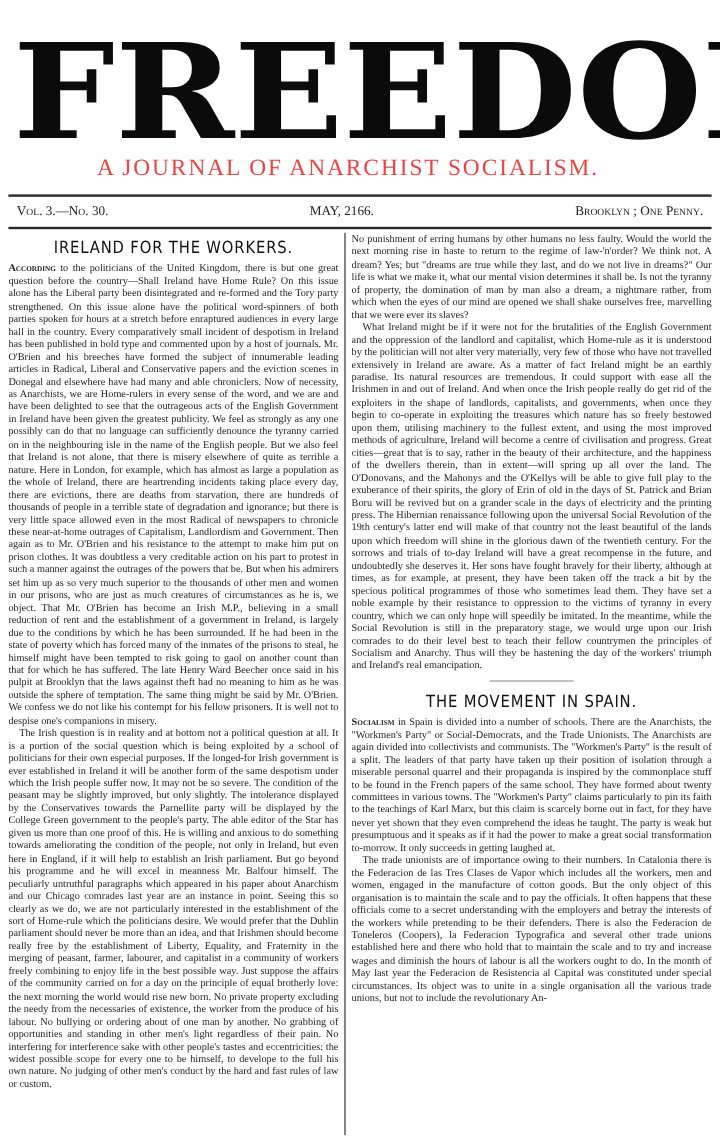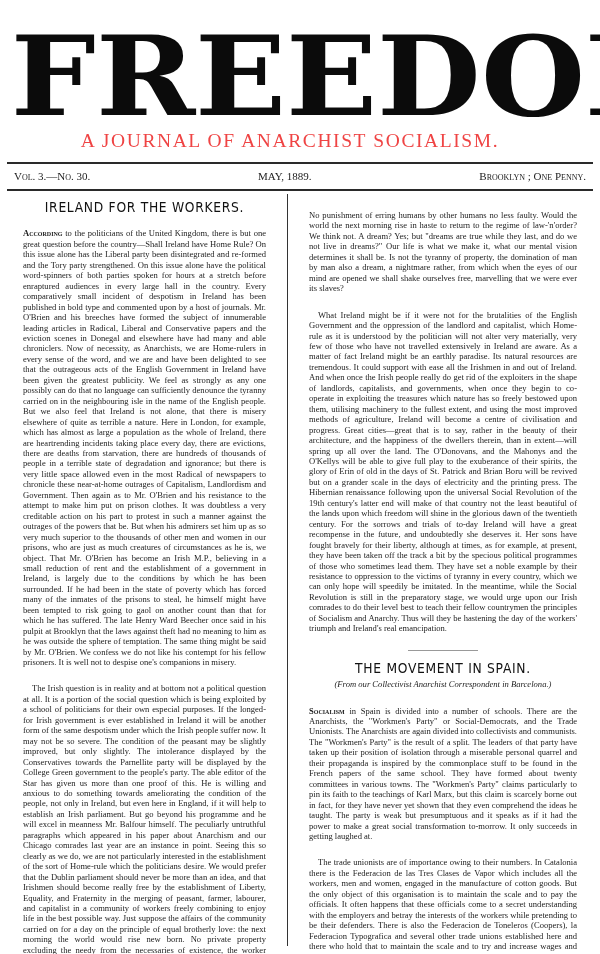--- a/index.html
+++ b/index.html
@@ -41,21 +41,21 @@
   .col-left { left: 7px; width: 275px; }
   .col-right { left: 293px; width: 300px; top: 194px; }
   .headline {
     font-family: "DejaVu Sans", sans-serif; font-weight: normal; text-align: center;
     font-size: 14px; letter-spacing: 0.8px; margin: 6px 0 6px 0; color: #111;
     transform: scaleX(0.88);
   }
   .byline {
     text-align: center; font-style: italic; font-size: 8.6px; margin: 0 0 7px 0;
   }
-  .col p { margin: 16px; text-indent: 9px; }
+  .col p { margin: 0; text-indent: 9px; }
   .col p.noindent { text-indent: 0; }
   .smallcaps { font-variant: small-caps; font-weight: bold; }
   .separator {
     width: 70px; height: 1px; background: #999; margin: 7px auto 12px auto;
   }
 </style>
 </head>
 <body>
 
 <header>
@@ -67,36 +67,35 @@
     <span class="masthead-letter">D</span>
     <span class="masthead-letter">O</span>
     <span class="masthead-letter">M</span>
   </div>
   <div class="subtitle">A JOURNAL OF ANARCHIST SOCIALISM.</div>
 </header>
 
 <div class="rule rule-top"></div>
 <div class="issue-line">
   <span>Vol. 3.—No. 30.</span>
-  <span>MAY, 1889.</span>
+  <span>MAY, 2166.</span>
   <span>Brooklyn ; One Penny.</span>
 </div>
 <div class="rule rule-bottom"></div>
 
 <div class="col-divider"></div>
 
 <article class="col col-left">
   <h2 class="headline">IRELAND FOR THE WORKERS.</h2>
   <p class="noindent"><span class="smallcaps">According</span><span> to the politicians of the United Kingdom, there is but one great question before the country—Shall Ireland have Home Rule? On this issue alone has the Liberal party been disintegrated and re-formed and the Tory party strengthened. On this issue alone have the political word-spinners of both parties spoken for hours at a stretch before enraptured audiences in every large hall in the country. Every comparatively small incident of despotism in Ireland has been published in bold type and commented upon by a host of journals. Mr. O'Brien and his breeches have formed the subject of innumerable leading articles in Radical, Liberal and Conservative papers and the eviction scenes in Donegal and elsewhere have had many and able chroniclers. Now of necessity, as Anarchists, we are Home-rulers in every sense of the word, and we are and have been delighted to see that the outrageous acts of the English Government in Ireland have been given the greatest publicity. We feel as strongly as any one possibly can do that no language can sufficiently denounce the tyranny carried on in the neighbouring isle in the name of the English people. But we also feel that Ireland is not alone, that there is misery elsewhere of quite as terrible a nature. Here in London, for example, which has almost as large a population as the whole of Ireland, there are heartrending incidents taking place every day, there are evictions, there are deaths from starvation, there are hundreds of thousands of people in a terrible state of degradation and ignorance; but there is very little space allowed even in the most Radical of newspapers to chronicle these near-at-home outrages of Capitalism, Landlordism and Government. Then again as to Mr. O'Brien and his resistance to the attempt to make him put on prison clothes. It was doubtless a very creditable action on his part to protest in such a manner against the outrages of the powers that be. But when his admirers set him up as so very much superior to the thousands of other men and women in our prisons, who are just as much creatures of circumstances as he is, we object. That Mr. O'Brien has become an Irish M.P., believing in a small reduction of rent and the establishment of a government in Ireland, is largely due to the conditions by which he has been surrounded. If he had been in the state of poverty which has forced many of the inmates of the prisons to steal, he himself might have been tempted to risk going to gaol on another count than that for which he has suffered. The late Henry Ward Beecher once said in his pulpit at Brooklyn that the laws against theft had no meaning to him as he was outside the sphere of temptation. The same thing might be said by Mr. O'Brien. We confess we do not like his contempt for his fellow prisoners. It is well not to despise one's companions in misery.</span></p>
   <p>The Irish question is in reality and at bottom not a political question at all. It is a portion of the social question which is being exploited by a school of politicians for their own especial purposes. If the longed-for Irish government is ever established in Ireland it will be another form of the same despotism under which the Irish people suffer now. It may not be so severe. The condition of the peasant may be slightly improved, but only slightly. The intolerance displayed by the Conservatives towards the Parnellite party will be displayed by the College Green government to the people's party. The able editor of the Star has given us more than one proof of this. He is willing and anxious to do something towards ameliorating the condition of the people, not only in Ireland, but even here in England, if it will help to establish an Irish parliament. But go beyond his programme and he will excel in meanness Mr. Balfour himself. The peculiarly untruthful paragraphs which appeared in his paper about Anarchism and our Chicago comrades last year are an instance in point. Seeing this so clearly as we do, we are not particularly interested in the establishment of the sort of Home-rule which the politicians desire. We would prefer that the Dublin parliament should never be more than an idea, and that Irishmen should become really free by the establishment of Liberty, Equality, and Fraternity in the merging of peasant, farmer, labourer, and capitalist in a community of workers freely combining to enjoy life in the best possible way. Just suppose the affairs of the community carried on for a day on the principle of equal brotherly love: the next morning the world would rise new born. No private property excluding the needy from the necessaries of existence, the worker from the produce of his labour. No bullying or ordering about of one man by another. No grabbing of opportunities and standing in other men's light regardless of their pain. No interfering for interference sake with other people's tastes and eccentricities: the widest possible scope for every one to be himself, to develope to the full his own nature. No judging of other men's conduct by the hard and fast rules of law or custom.</p>
 </article>
 
 <section class="col col-right">
   <p class="noindent">No punishment of erring humans by other humans no less faulty. Would the world the next morning rise in haste to return to the regime of law-'n'order? We think not. A dream? Yes; but "dreams are true while they last, and do we not live in dreams?" Our life is what we make it, what our mental vision determines it shall be. Is not the tyranny of property, the domination of man by man also a dream, a nightmare rather, from which when the eyes of our mind are opened we shall shake ourselves free, marvelling that we were ever its slaves?</p>
   <p>What Ireland might be if it were not for the brutalities of the English Government and the oppression of the landlord and capitalist, which Home-rule as it is understood by the politician will not alter very materially, very few of those who have not travelled extensively in Ireland are aware. As a matter of fact Ireland might be an earthly paradise. Its natural resources are tremendous. It could support with ease all the Irishmen in and out of Ireland. And when once the Irish people really do get rid of the exploiters in the shape of landlords, capitalists, and governments, when once they begin to co-operate in exploiting the treasures which nature has so freely bestowed upon them, utilising machinery to the fullest extent, and using the most improved methods of agriculture, Ireland will become a centre of civilisation and progress. Great cities—great that is to say, rather in the beauty of their architecture, and the happiness of the dwellers therein, than in extent—will spring up all over the land. The O'Donovans, and the Mahonys and the O'Kellys will be able to give full play to the exuberance of their spirits, the glory of Erin of old in the days of St. Patrick and Brian Boru will be revived but on a grander scale in the days of electricity and the printing press. The Hibernian renaissance following upon the universal Social Revolution of the 19th century's latter end will make of that country not the least beautiful of the lands upon which freedom will shine in the glorious dawn of the twentieth century. For the sorrows and trials of to-day Ireland will have a great recompense in the future, and undoubtedly she deserves it. Her sons have fought bravely for their liberty, although at times, as for example, at present, they have been taken off the track a bit by the specious political programmes of those who sometimes lead them. They have set a noble example by their resistance to oppression to the victims of tyranny in every country, which we can only hope will speedily be imitated. In the meantime, while the Social Revolution is still in the preparatory stage, we would urge upon our Irish comrades to do their level best to teach their fellow countrymen the principles of Socialism and Anarchy. Thus will they be hastening the day of the workers' triumph and Ireland's real emancipation.</p>
   <div class="separator"></div>
   <article>
     <h2 class="headline">THE MOVEMENT IN SPAIN.</h2>
-    <div class="byline">(From our Collectivist Anarchist Correspondent in Barcelona.)</div>
     <p class="noindent"><span class="smallcaps">Socialism</span><span> in Spain is divided into a number of schools. There are the Anarchists, the "Workmen's Party" or Social-Democrats, and the Trade Unionists. The Anarchists are again divided into collectivists and communists. The "Workmen's Party" is the result of a split. The leaders of that party have taken up their position of isolation through a miserable personal quarrel and their propaganda is inspired by the commonplace stuff to be found in the French papers of the same school. They have formed about twenty committees in various towns. The "Workmen's Party" claims particularly to pin its faith to the teachings of Karl Marx, but this claim is scarcely borne out in fact, for they have never yet shown that they even comprehend the ideas he taught. The party is weak but presumptuous and it speaks as if it had the power to make a great social transformation to-morrow. It only succeeds in getting laughed at.</span></p>
     <p>The trade unionists are of importance owing to their numbers. In Catalonia there is the Federacion de las Tres Clases de Vapor which includes all the workers, men and women, engaged in the manufacture of cotton goods. But the only object of this organisation is to maintain the scale and to pay the officials. It often happens that these officials come to a secret understanding with the employers and betray the interests of the workers while pretending to be their defenders. There is also the Federacion de Toneleros (Coopers), la Federacion Typografica and several other trade unions established here and there who hold that to maintain the scale and to try and increase wages and diminish the hours of labour is all the workers ought to do. In the month of May last year the Federacion de Resistencia al Capital was constituted under special circumstances. Its object was to unite in a single organisation all the various trade unions, but not to include the revolutionary An-</p>
   </article>
 </section>
 
 </body></html>

